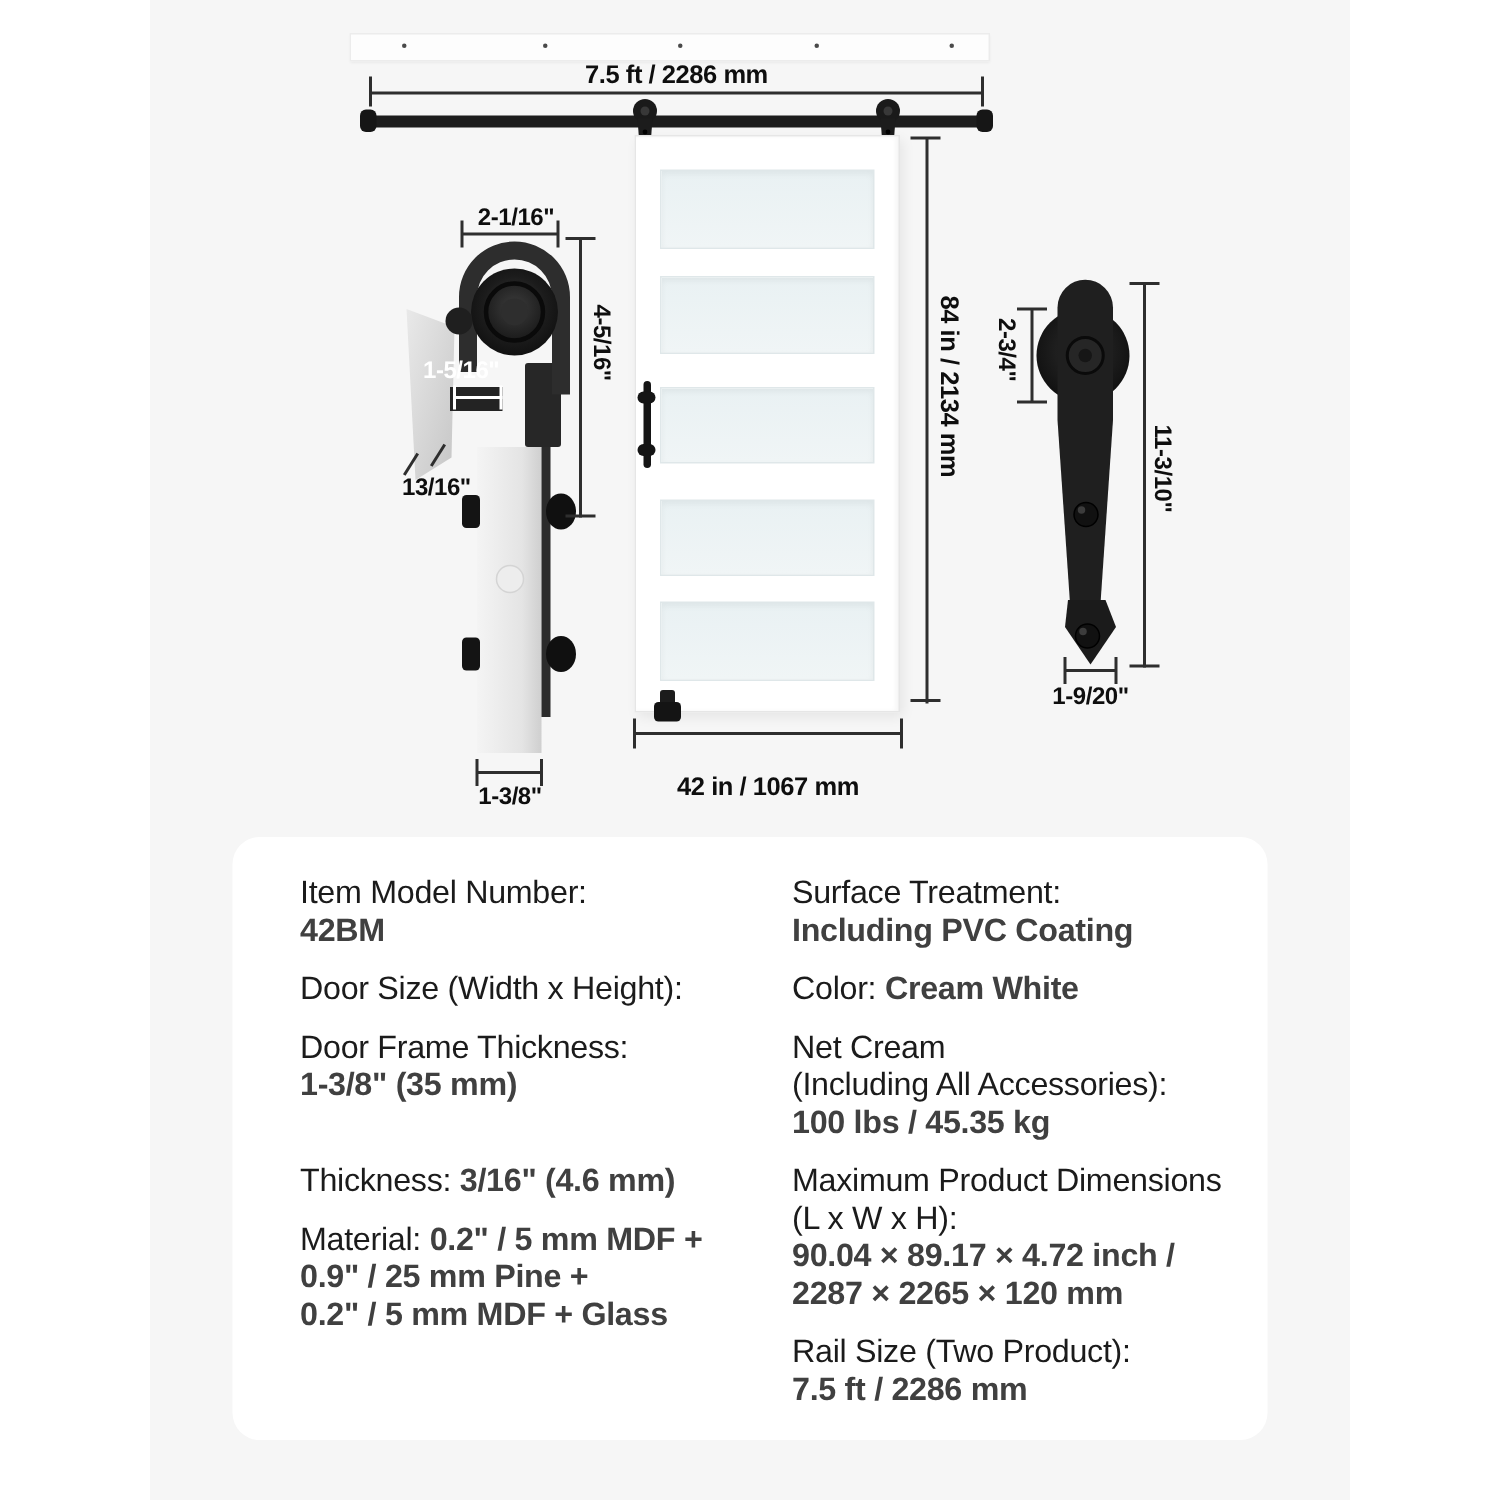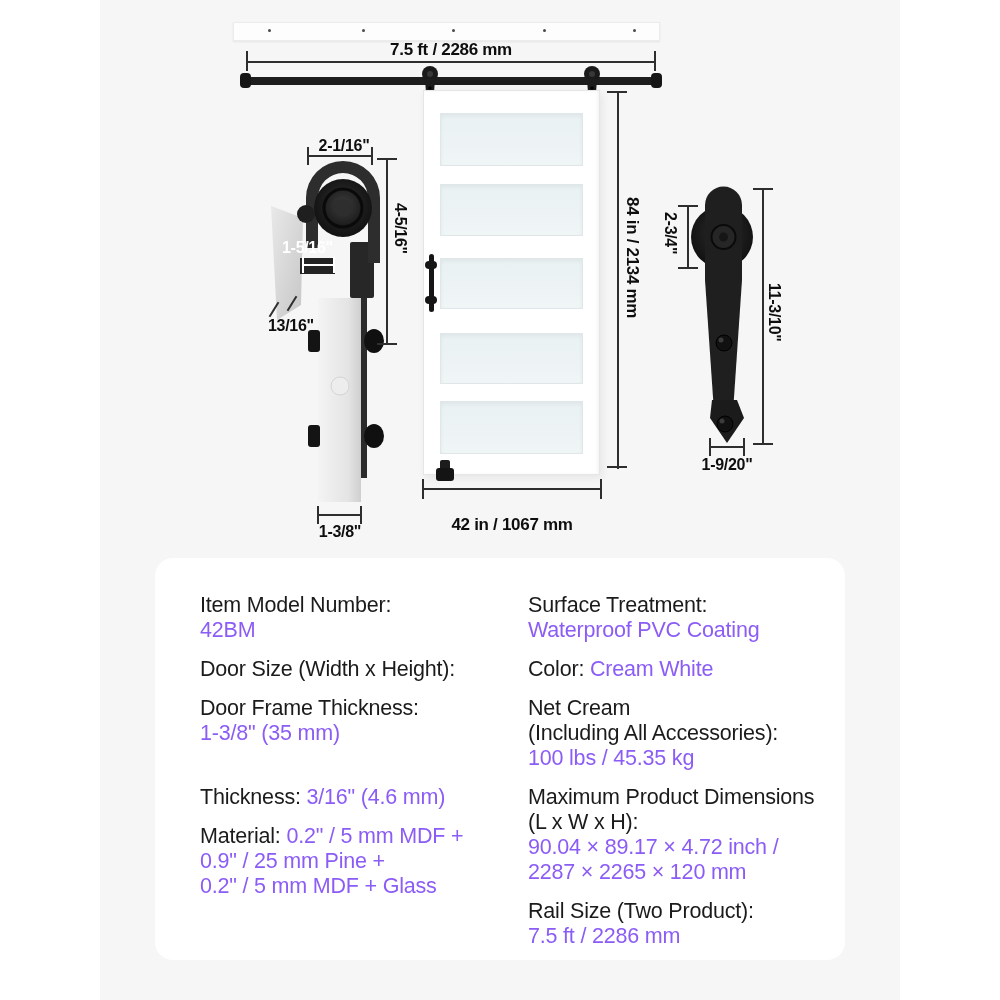--- a/index.html
+++ b/index.html
@@ -31,25 +31,25 @@
         box-shadow:2px 3px 8px rgba(0,0,0,.07), inset -2px 0 3px rgba(0,0,0,.04);}
   .glass{position:absolute;left:16px;width:143px;background:linear-gradient(180deg,#e9f1f3,#f0f5f6);
          border:1px solid #dfe7e9;box-sizing:border-box;box-shadow:inset 0 2px 4px rgba(0,0,0,.05);}
   .handle-bar{position:absolute;left:429px;top:254px;width:5px;height:58px;background:#151515;border-radius:3px;}
   .handle-knob{position:absolute;left:425px;width:12px;height:8px;background:#151515;border-radius:4px;}
   .floor-guide-a{position:absolute;left:440px;top:460px;width:10px;height:10px;background:#1c1c1c;border-radius:2px;}
   .floor-guide-b{position:absolute;left:436px;top:468px;width:18px;height:13px;background:#141414;border-radius:3px;}
 
   
   .panel{position:absolute;left:155px;top:558px;width:690px;height:402px;background:#ffffff;border-radius:18px;}
-  .col{position:absolute;top:35px;}
+  .col{position:absolute;top:25px;}
   .col.left{left:45px;width:315px;}
   .col.right{left:373px;width:300px;}
   .spec{margin:0 0 14px;font-size:21.5px;line-height:25px;color:#1b1b1b;letter-spacing:-0.2px;}
-  .val{color:#8b5cf6;font-weight:normal;}
+  .val{color:#404040;font-weight:bold;}
 
   svg{position:absolute;overflow:visible;}
 </style>
 </head>
 <body>
 
 <div class="page">
   <div class="band"></div>
 
   <div class="board"></div>
@@ -219,21 +219,21 @@
       <p class="spec">
         <span>Material:</span>
         <span class="val">0.2" / 5 mm MDF +</span><br>
         <span class="val">0.9" / 25 mm Pine +</span><br>
         <span class="val">0.2" / 5 mm MDF + Glass</span>
       </p>
     </div>
     <div class="col right">
       <p class="spec">
         <span>Surface Treatment:</span><br>
-        <span class="val">Waterproof PVC Coating</span>
+        <span class="val">Including PVC Coating</span>
       </p>
       <p class="spec">
         <span>Color:</span>
         <span class="val">Cream White</span>
       </p>
       <p class="spec">
         <span>Net Cream</span><br>
         <span>(Including All Accessories):</span><br>
         <span class="val">100 lbs / 45.35 kg</span>
       </p>

